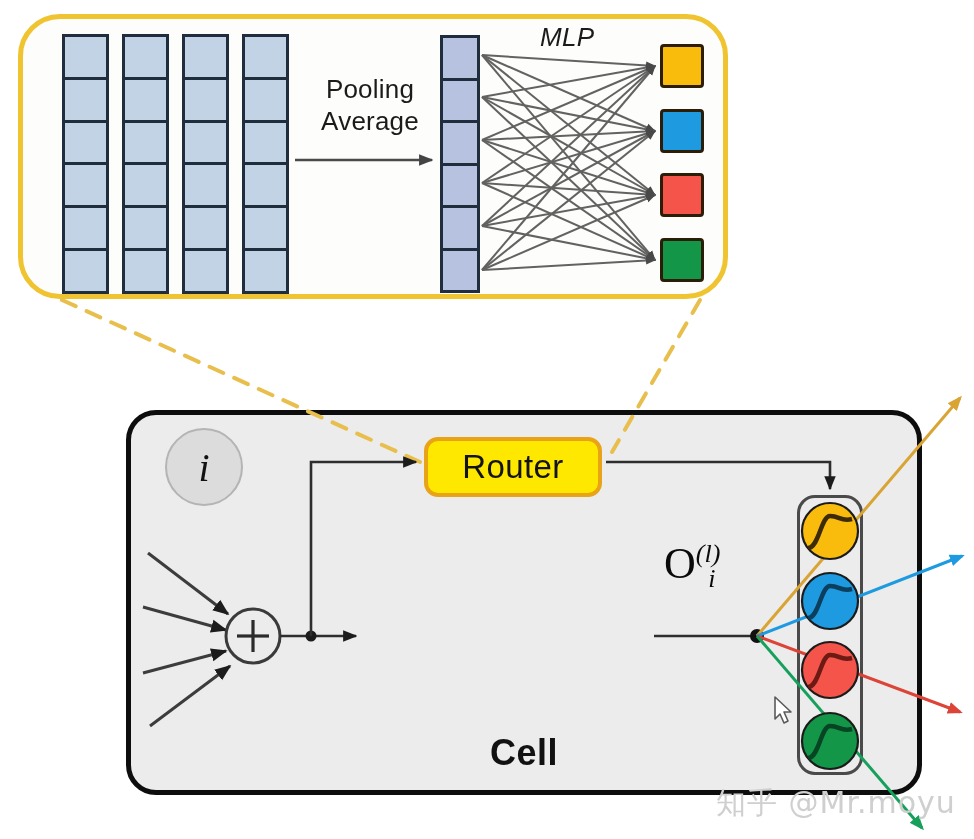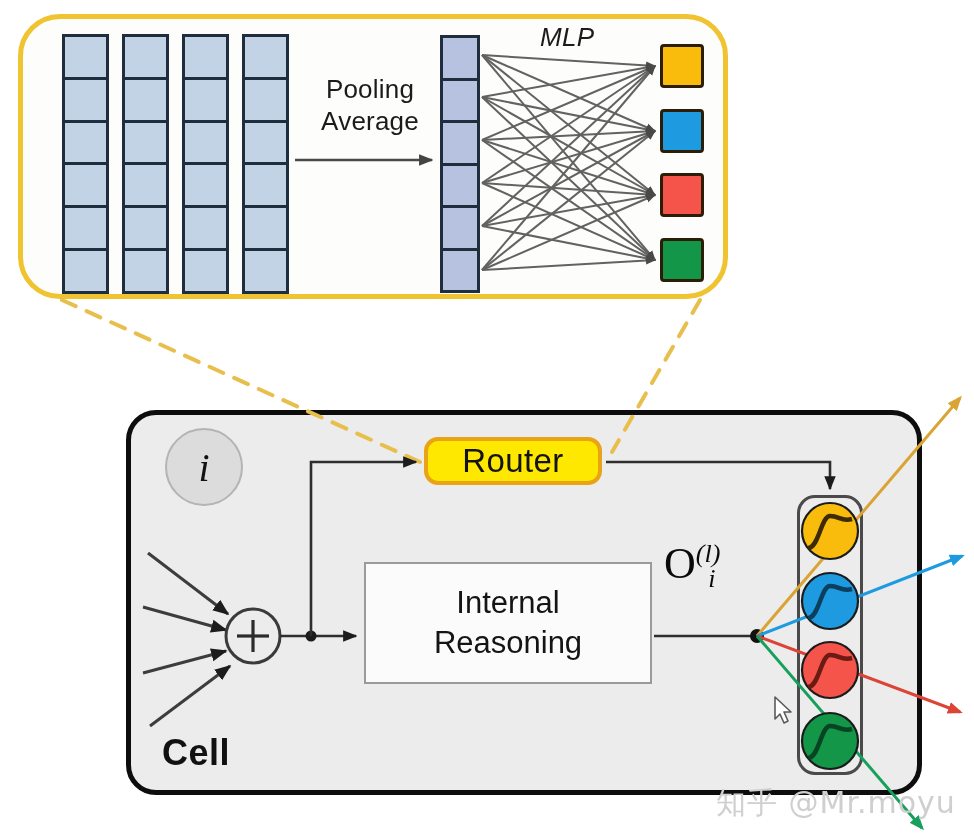--- a/index.html
+++ b/index.html
@@ -117,21 +117,21 @@
     font-family: "Liberation Serif", serif;
     font-style: italic;
     font-size: 40px;
     color: #111;
   }
 
   #router-box {
     left: 424px;
     top: 437px;
     width: 178px;
-    height: 48px;
+    height: 60px;
     background: #ffe800;
     border: 4px solid #e8a317;
     border-radius: 14px;
     display: flex;
     align-items: center;
     justify-content: center;
     font-size: 33px;
     color: #131313;
     box-sizing: border-box;
     letter-spacing: .4px;
@@ -162,25 +162,25 @@
     color: #0a0a0a;
     line-height: 1;
   }
   #o-label .sup { font-size: 26px; vertical-align: super; font-style: italic; }
   #o-label .sub { font-size: 26px; vertical-align: sub; font-style: italic; margin-left: -12px; }
 
   #cell-label {
     left: 126px;
     top: 732px;
     width: 796px;
+    text-align: center;
     font-size: 36px;
     font-weight: bold;
     color: #111;
     letter-spacing: .5px;
-    padding-left: 36px;
   }
 
   
   #act-stack {
     left: 797px;
     top: 495px;
     width: 66px;
     height: 280px;
     border: 3px solid #4a4a4a;
     border-radius: 18px;
@@ -266,24 +266,20 @@
   <div class="abs out-square" id="sq1" style="left: 660px; top: 109px; background: rgb(30, 155, 224);"></div>
   <div class="abs out-square" id="sq2" style="left: 660px; top: 173px; background: rgb(244, 84, 74);"></div>
   <div class="abs out-square" id="sq3" style="left: 660px; top: 238px; background: rgb(19, 150, 71);"></div>
 
   <div id="cell-panel" class="abs" style="background: rgb(236, 236, 236);"></div>
 
   <div id="i-badge" class="abs">i</div>
 
   <div id="router-box" class="abs" style="background: rgb(255, 232, 0); border-color: rgb(232, 163, 23);">Router</div>
 
-  <div id="reasoning-box" class="abs">
-    <div>Internal</div>
-    <div>Reasoning</div>
-  </div>
 
   <div id="o-label" class="abs">
     <span>O</span><span class="sup">(l)</span><span class="sub">i</span>
   </div>
 
   <div id="cell-label" class="abs">Cell</div>
 
   <div id="act-stack" class="abs"></div>
 
   <svg class="overlay" viewBox="0 0 974 839">

